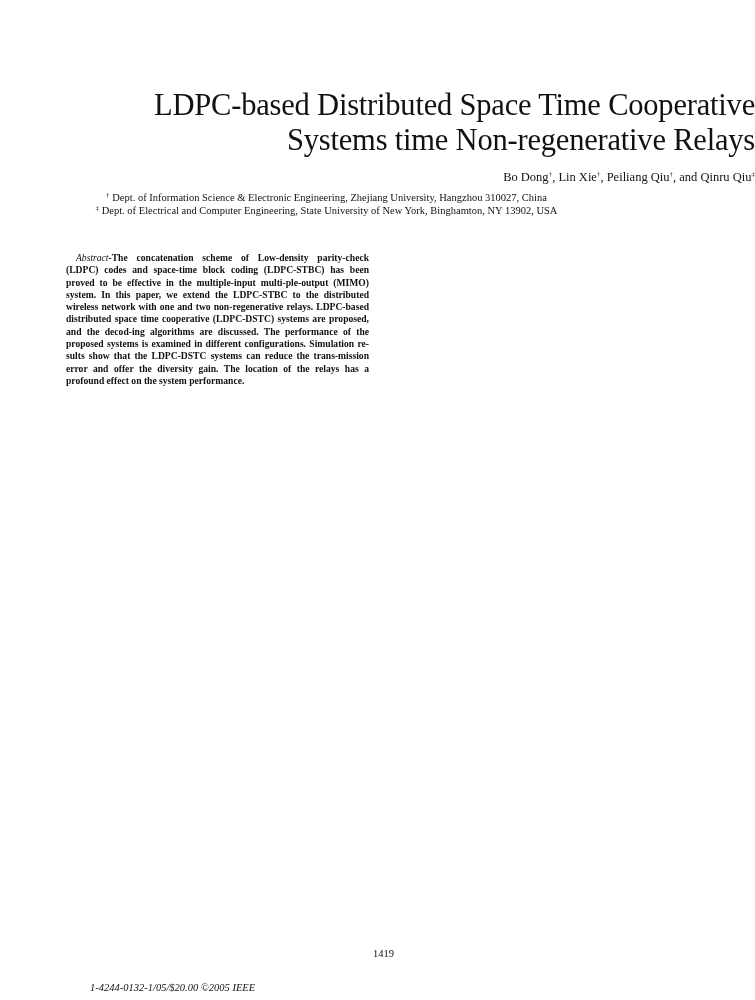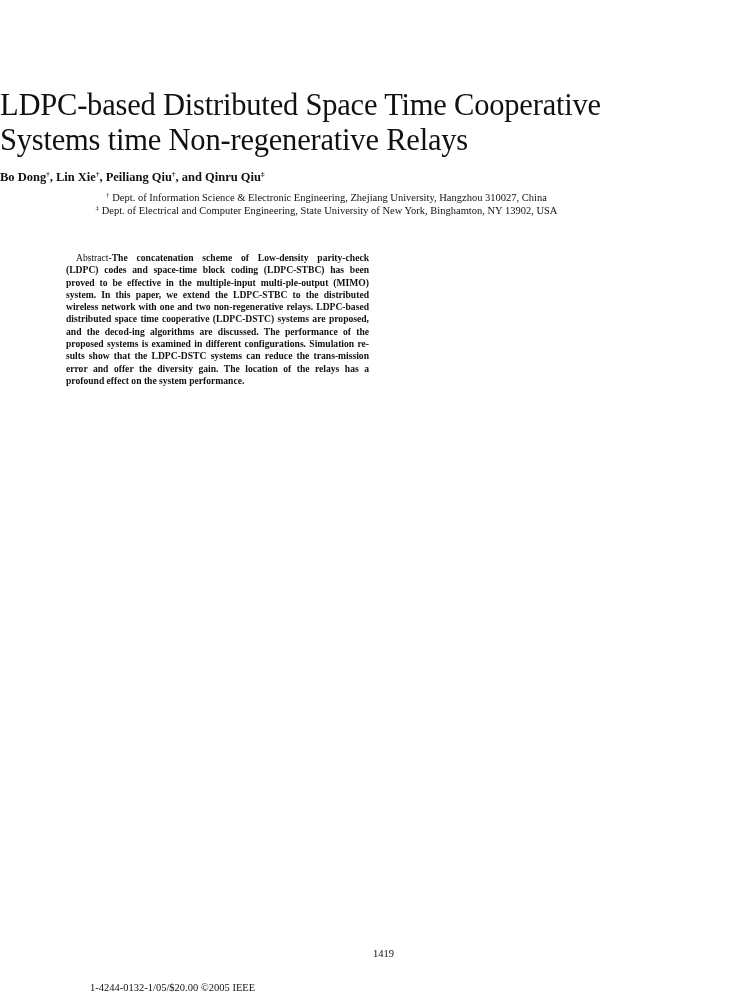--- a/index.html
+++ b/index.html
@@ -1,29 +1,29 @@
 <!DOCTYPE html>
 <html><head>
 <meta charset="utf-8">
 <style>
   html, body { margin: 0; padding: 0; background: #ffffff; }
   body { width: 755px; height: 1000px; position: relative; overflow: hidden;
          font-family: "Liberation Serif", "DejaVu Serif", serif; color: #111; }
-  .title { position: absolute; left: 0; top: 88px; width: 755px; text-align: left;
+  .title { position: absolute; left: 0; top: 88px; width: 755px; text-align: right;
            font-size: 30.5px; line-height: 35px; font-weight: normal; letter-spacing: -0.2px; }
-  .authors { position: absolute; left: 0; top: 170px; width: 755px; text-align: left;
-             font-size: 12.5px; line-height: 15px; font-weight: bold; }
+  .authors { position: absolute; left: 0; top: 170px; width: 755px; text-align: right;
+             font-size: 12.5px; line-height: 15px; }
   .affils { position: absolute; left: 0; top: 191px; width: 653px; text-align: center;
             font-size: 10.5px; line-height: 13px; }
   sup { font-size: 7px; vertical-align: super; line-height: 0; }
   .abstract { position: absolute; left: 66px; top: 252px; width: 303px;
               font-size: 9.6px; line-height: 12.3px; font-weight: bold;
               text-align: justify; text-indent: 10px; }
-  .abstract .label { font-weight: normal; }
-  .footer-left { position: absolute; left: 90px; top: 982px; font-size: 10.5px; }
+  .abstract .label { font-style: italic; font-weight: normal; }
+  .footer-left { position: absolute; left: 90px; top: 982px; font-size: 10.5px; font-style: italic; }
   .footer-page { position: absolute; left: 373px; top: 948px; font-size: 10.5px; }
 </style>
 </head>
 <body>
 
 <div class="title">
   <div>LDPC-based Distributed Space Time Cooperative</div>
   <div>Systems time Non-regenerative Relays</div>
 </div>
 

